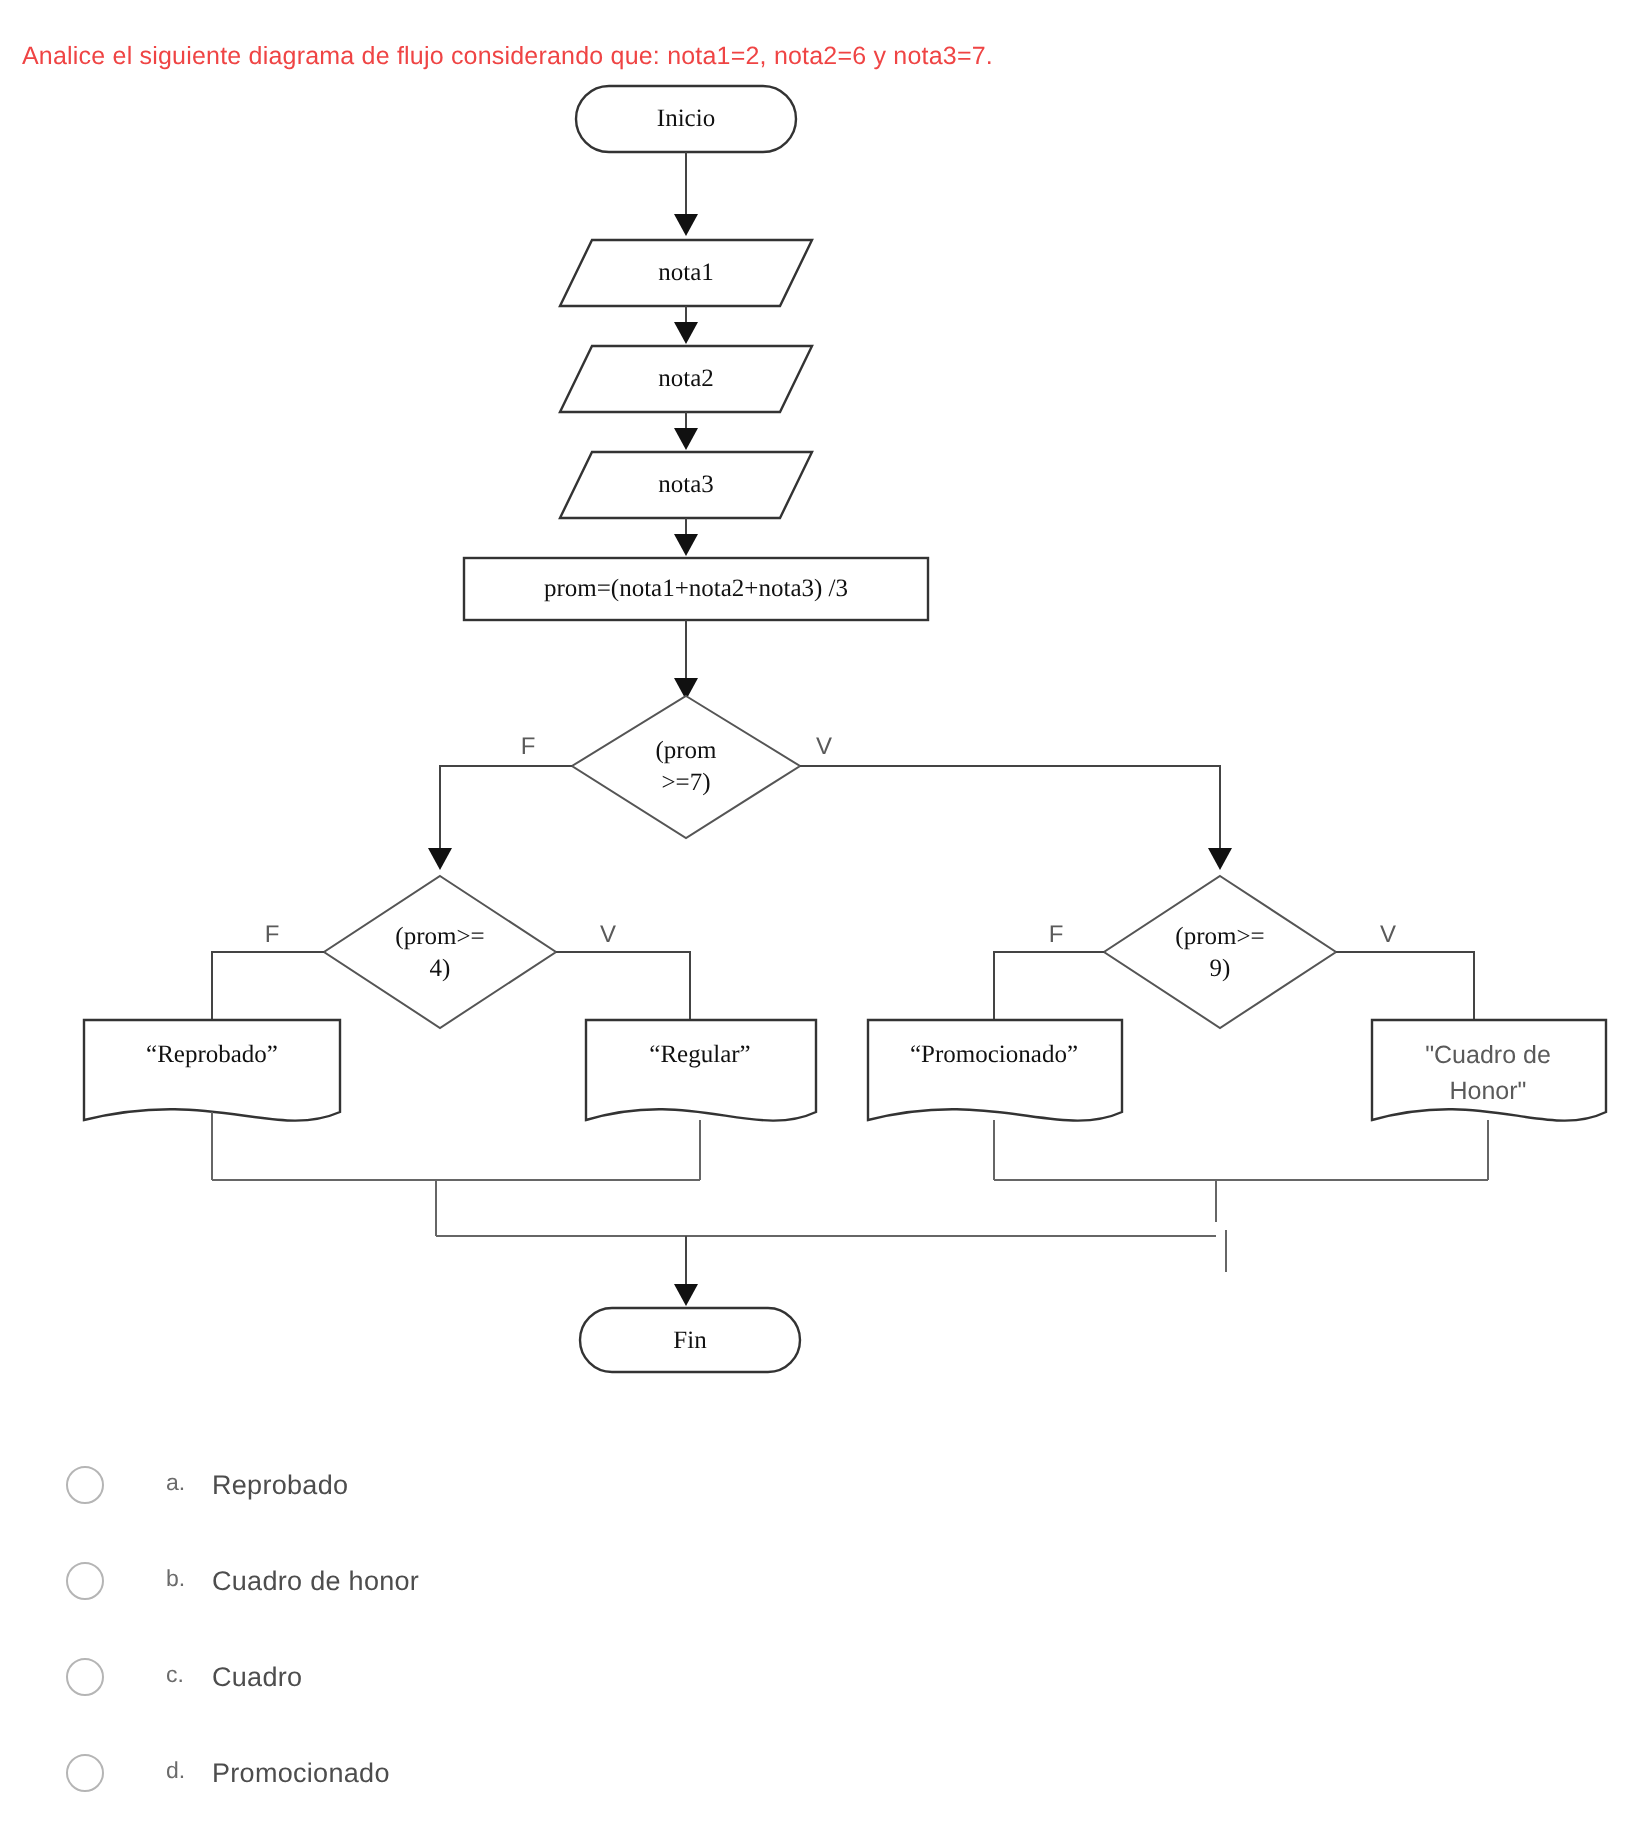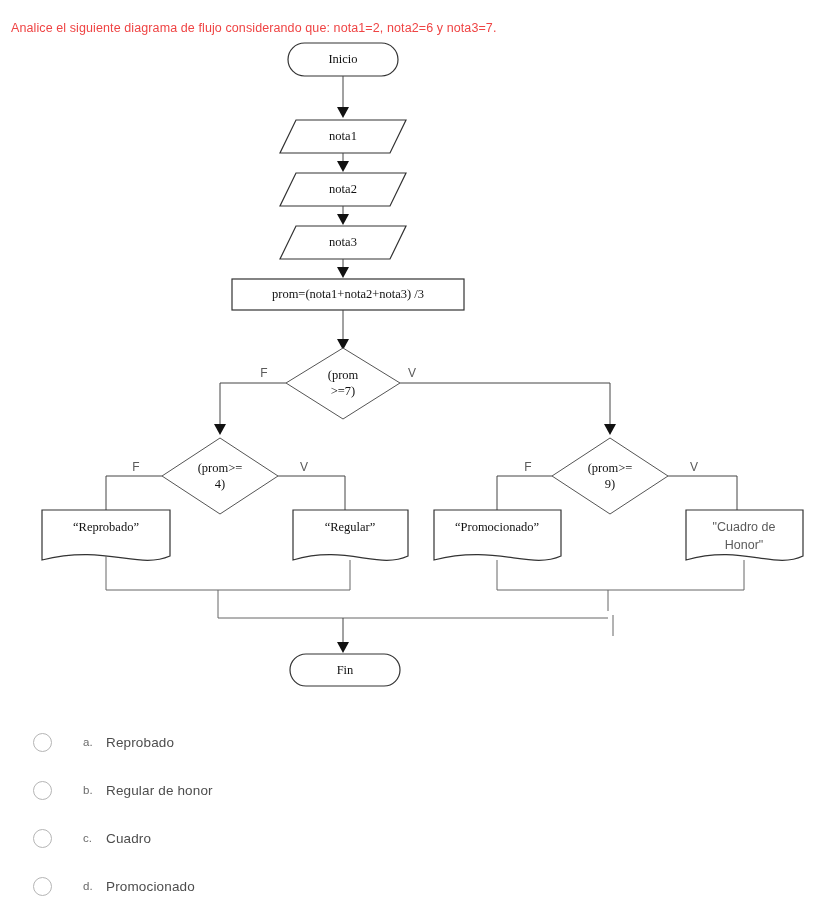--- a/index.html
+++ b/index.html
@@ -236,21 +236,21 @@
 
   <div class="option-row">
     <div class="radio"></div>
     <div class="opt-letter">a.</div>
     <div class="opt-text">Reprobado</div>
   </div>
 
   <div class="option-row">
     <div class="radio"></div>
     <div class="opt-letter">b.</div>
-    <div class="opt-text">Regular de honor</div>
+    <div class="opt-text">Cuadro de honor</div>
   </div>
 
   <div class="option-row">
     <div class="radio"></div>
     <div class="opt-letter">c.</div>
     <div class="opt-text">Cuadro</div>
   </div>
 
   <div class="option-row">
     <div class="radio"></div>

